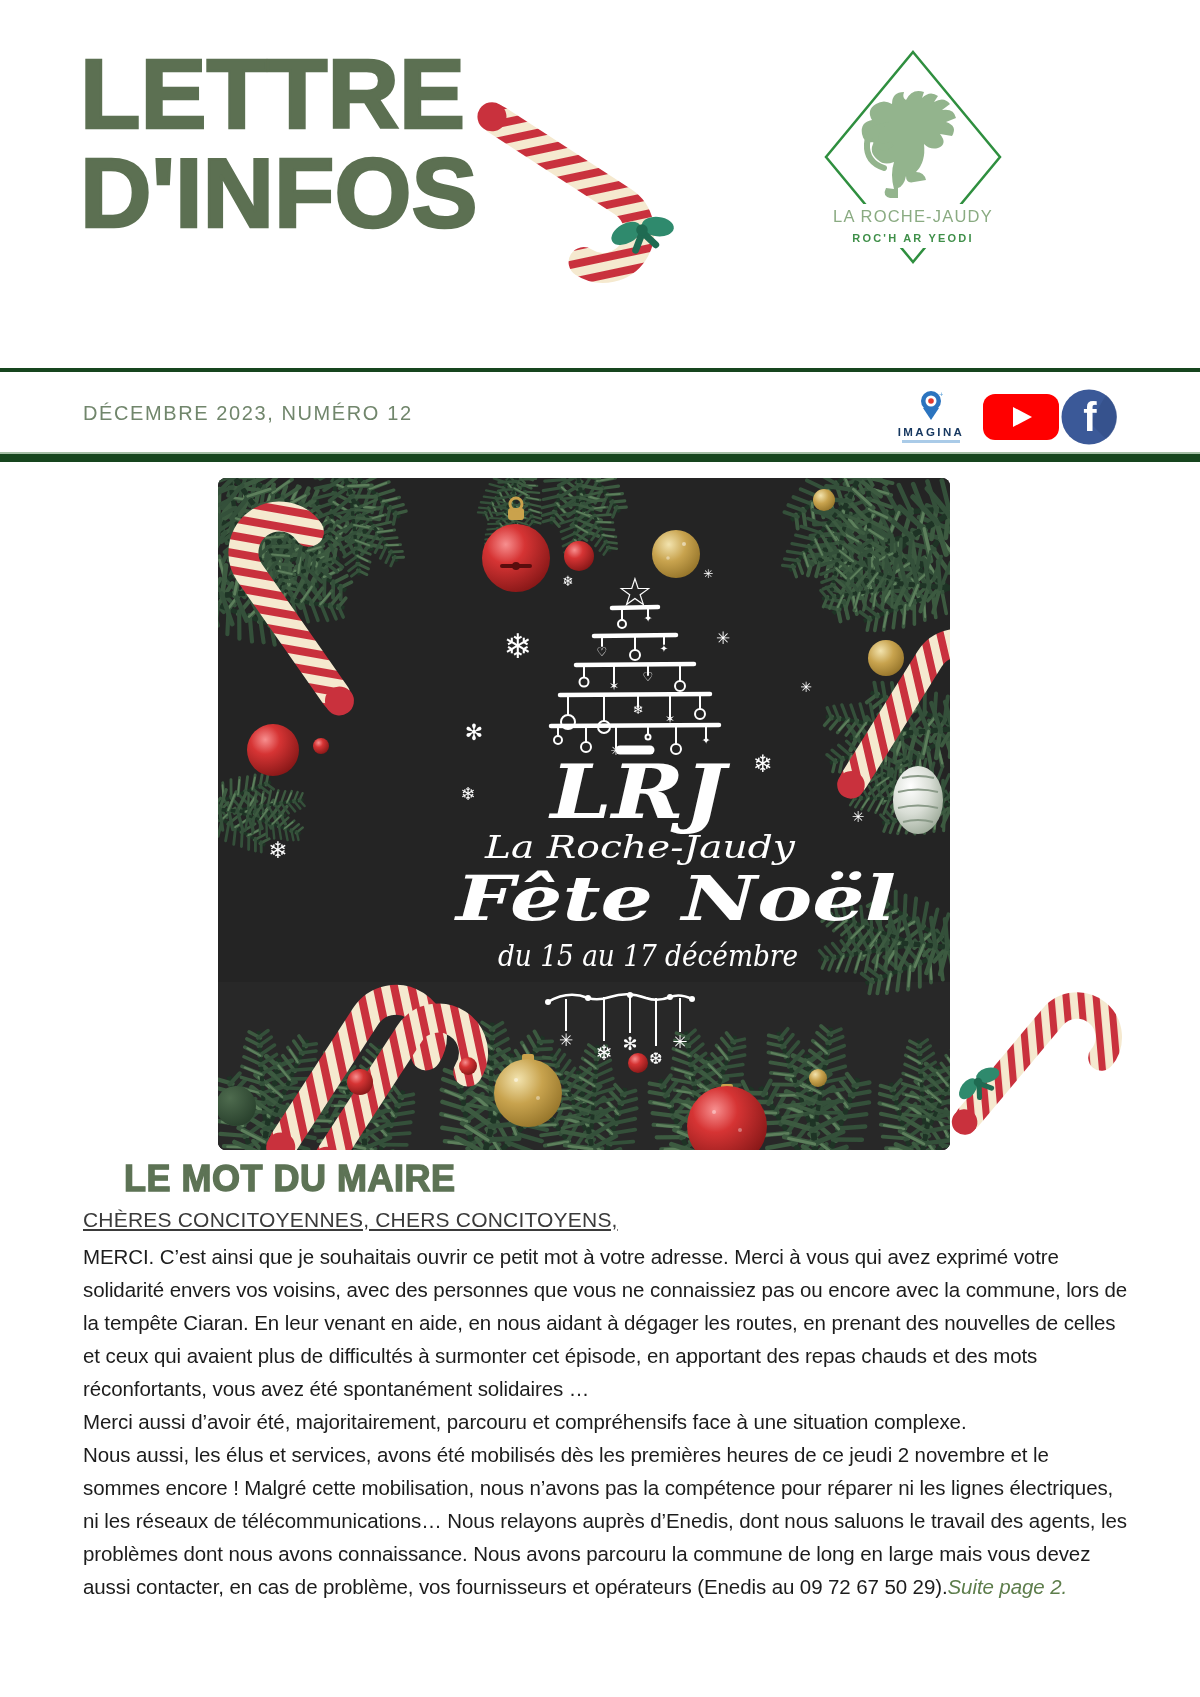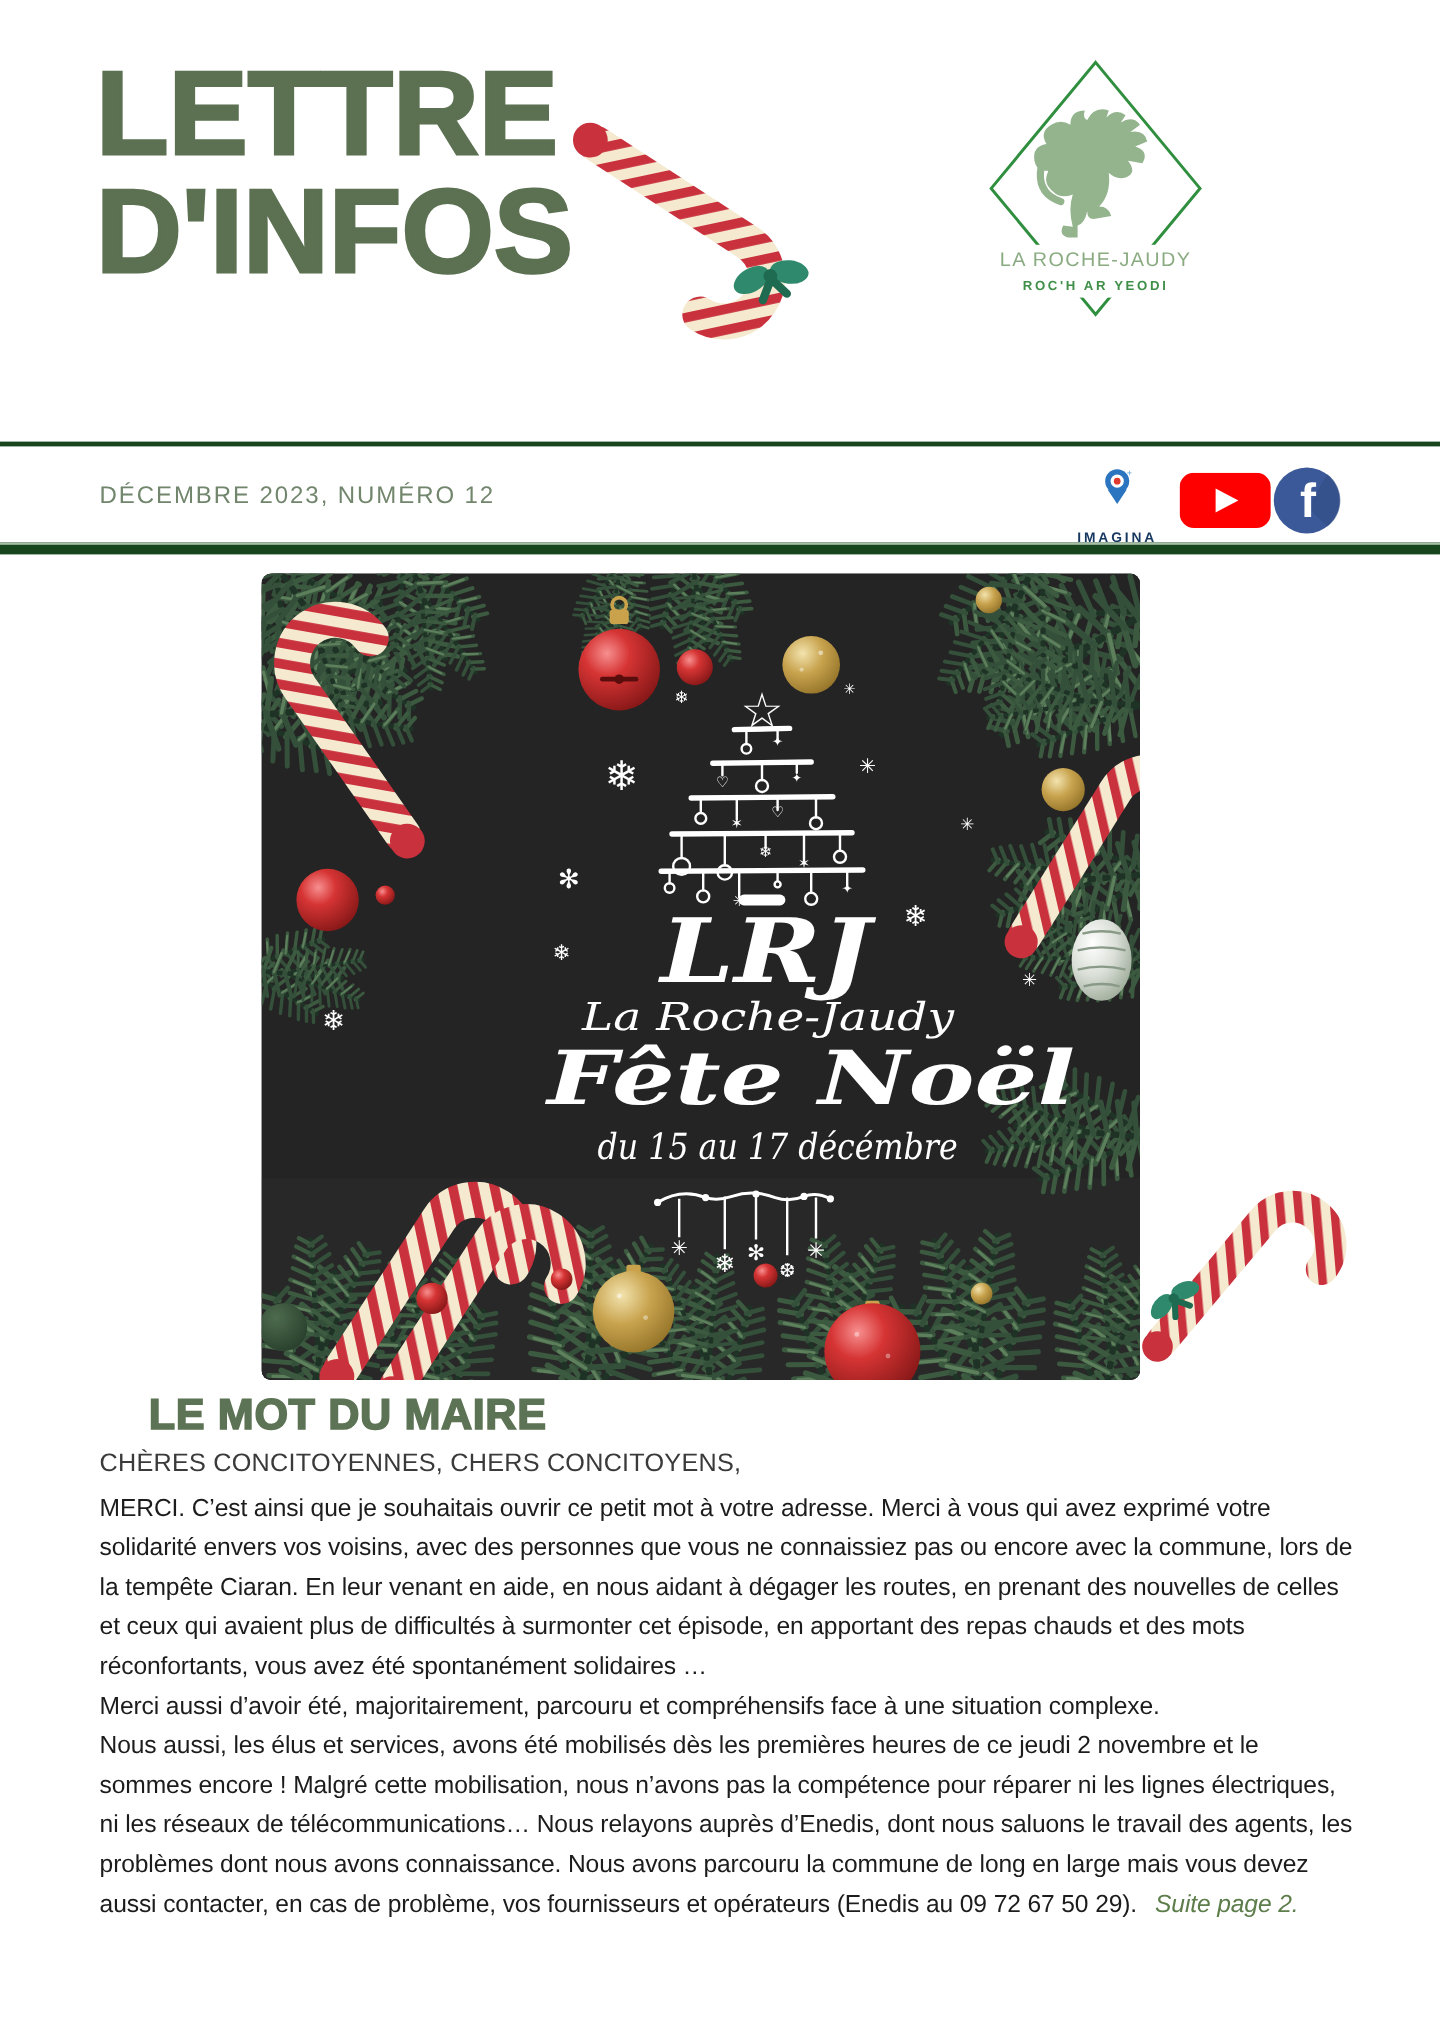--- a/index.html
+++ b/index.html
@@ -9,37 +9,37 @@
   
   .title{left:80px;top:44px;font-size:99px;line-height:1.0;font-weight:bold;
          color:#5c7052;-webkit-text-stroke:2.6px #5c7052;letter-spacing:0;}
   .subtitle{left:83px;top:279px;font-size:14.5px;font-weight:bold;letter-spacing:3.4px;
             color:#5a7457;}
   .rule1{left:0;top:368px;width:1200px;height:4px;background:#17451e;}
   .rule2{left:0;top:452px;width:1200px;height:8px;background:#17451e;border-top:2px solid #a6bfa6;}
   .issue{left:83px;top:402px;font-size:20px;letter-spacing:1.6px;color:#71866c;}
   
   .imagina{left:894px;top:390px;width:74px;text-align:center;}
-  .imagina .lbl{font-size:11.5px;letter-spacing:2.4px;color:#16375f;font-weight:bold;margin-top:17px;}
+  .imagina .lbl{font-size:11.5px;letter-spacing:2.4px;color:#16375f;font-weight:bold;margin-top:1px;}
   .imagina .tag{width:58px;height:3px;background:#aacbe8;margin:2px auto 0;}
   .yt{left:983px;top:394px;}
   .fb{left:1060px;top:388px;}
   .logo{left:818px;top:46px;}
   
   .hero{left:218px;top:478px;width:732px;height:672px;border-radius:8px;overflow:hidden;
         background:#242424;z-index:1;}
   .overlay{left:0;top:0;width:1200px;height:1697px;pointer-events:none;z-index:2;}
   
   .heading{left:82px;top:1158px;font-size:36px;font-weight:bold;color:#5d7355;
            -webkit-text-stroke:1.4px #5d7355;letter-spacing:0.5px;margin-left:42px;}
-  .salutation{left:83px;top:1208px;font-size:21px;color:#3a3a3a;letter-spacing:0.2px;}
+  .salutation{left:83px;top:1208px;font-size:21px;color:#3a3a3a;letter-spacing:0.2px;text-decoration:underline;}
   .body-text{left:83px;top:1240px;width:1046px;font-size:20.5px;line-height:33px;
              color:#1c1c1c;letter-spacing:-0.1px;z-index:3;}
   .body-text p{margin:0;}
-  .suite{font-style:italic;color:#5d7d4b;margin-left:15px;}
+  .suite{font-style:italic;color:#5d7d4b;margin-left:0;}
   svg text.script{font-family:"DejaVu Serif",serif;font-style:italic;fill:#fff;}
   svg text.flake{font-family:"DejaVu Sans",sans-serif;fill:#fff;}
 </style>
 </head>
 <body>
 
 <svg width="0" height="0" style="position:absolute" aria-hidden="true">
   <defs>
     <pattern id="candy" width="17" height="17" patternUnits="userSpaceOnUse" patternTransform="rotate(45)">
       <rect width="17" height="17" fill="#f5e9cf"></rect>

